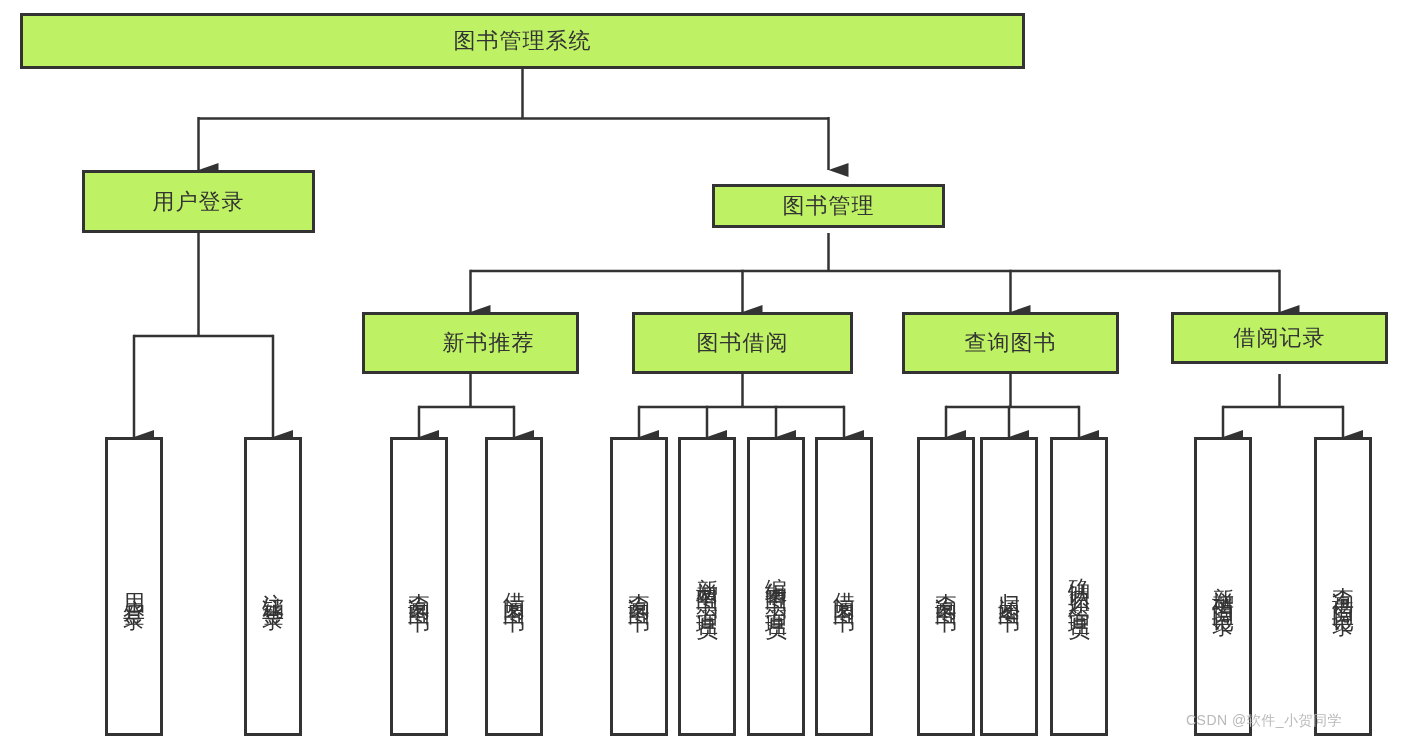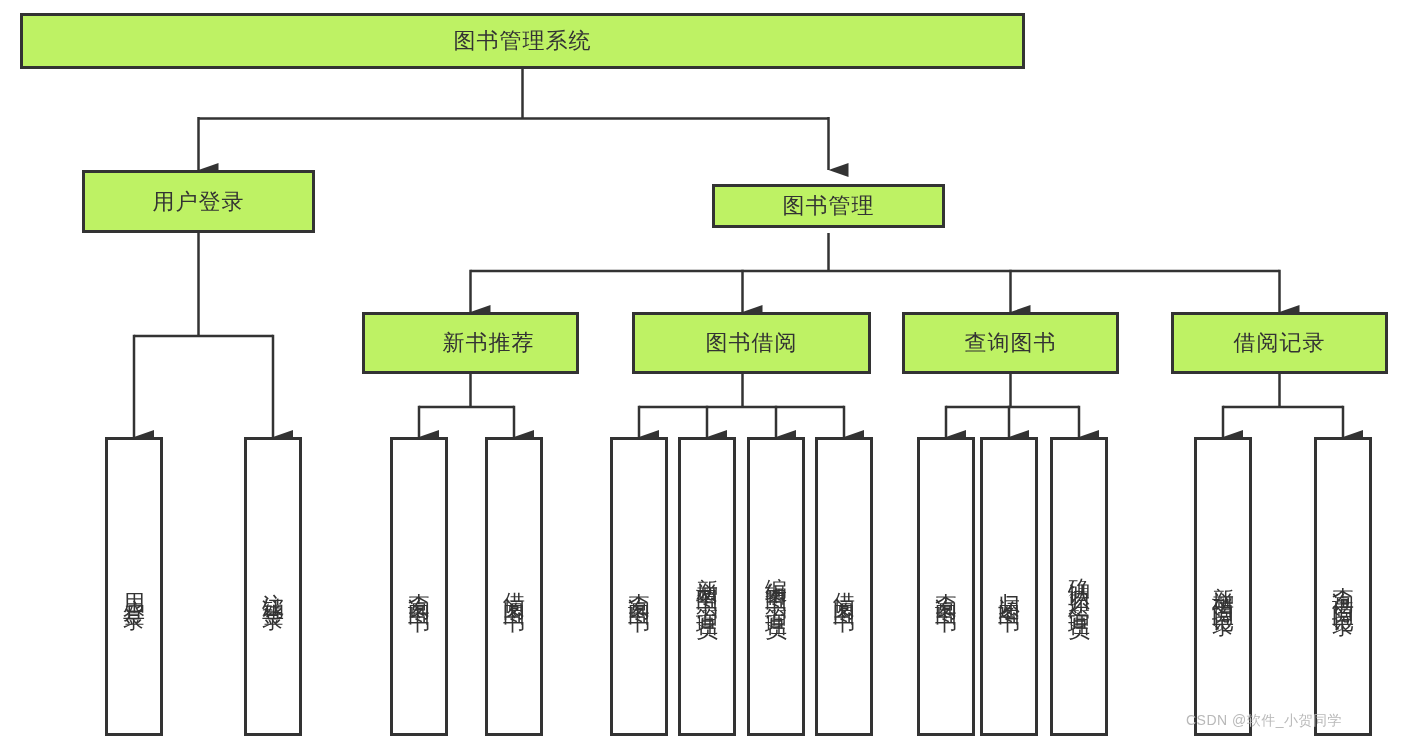--- a/index.html
+++ b/index.html
@@ -144,27 +144,27 @@
   <div class="node hnode" style="left:82px; top:170px; width:233px; height:63px;">
     <span>用户登录</span>
   </div>
   <div class="node hnode" style="left:712px; top:184px; width:233px; height:44px;">
     <span>图书管理</span>
   </div>
 
   <div class="node hnode" style="left:362px; top:312px; width:217px; height:62px;padding-left:36px;">
     <span>新书推荐</span>
   </div>
-  <div class="node hnode" style="left:632px; top:312px; width:239px; height:62px;">
+  <div class="node hnode" style="left:632px; top:312px; width:221px; height:62px;">
     <span>图书借阅</span>
   </div>
   <div class="node hnode" style="left:902px; top:312px; width:217px; height:62px;">
     <span>查询图书</span>
   </div>
-  <div class="node hnode" style="left:1171px; top:312px; width:217px; height:62px;">
+  <div class="node hnode" style="left:1171px; top:312px; width:217px; height:52px;">
     <span>借阅记录</span>
   </div>
 
   <div class="leaf" style="left:105px;">
     <span class="vtext">用户登录</span>
   </div>
   <div class="leaf" style="left:244px;">
     <span class="vtext">注销登录</span>
   </div>
 

